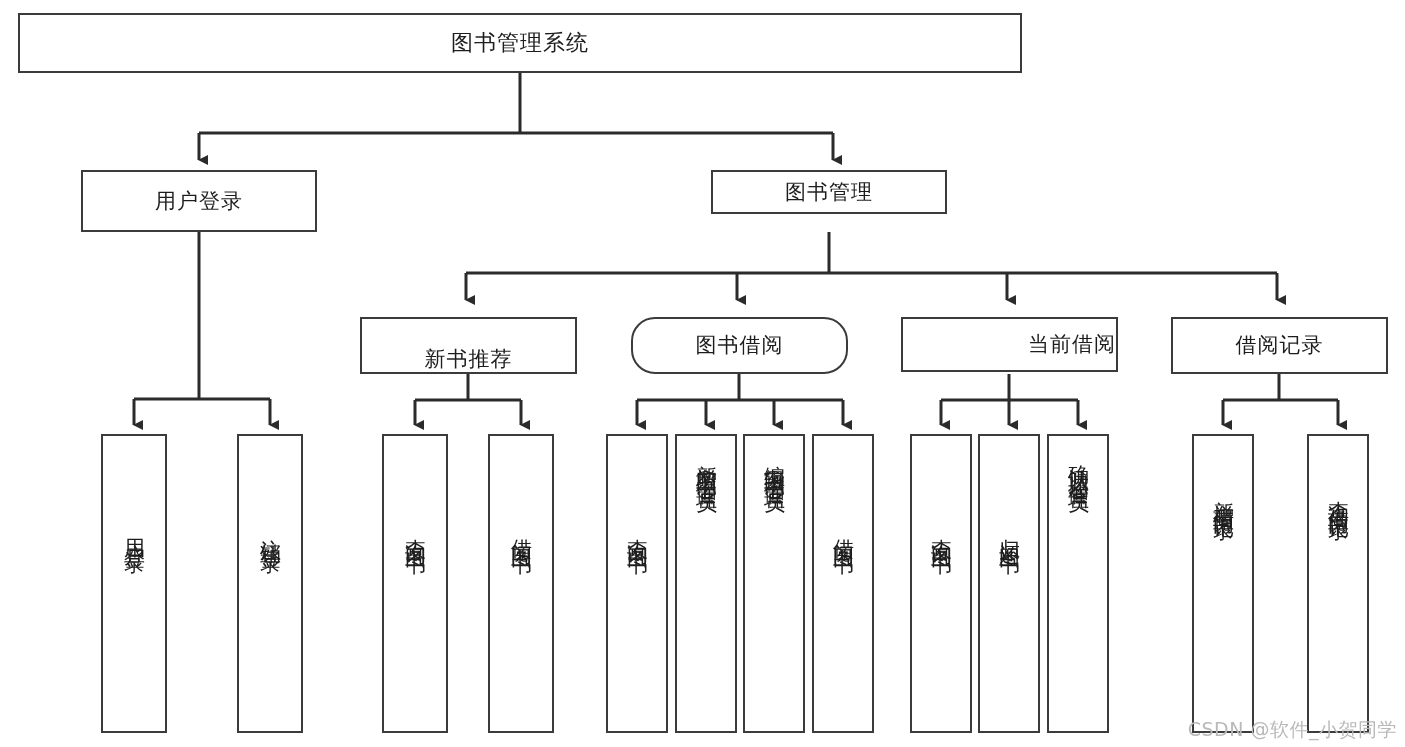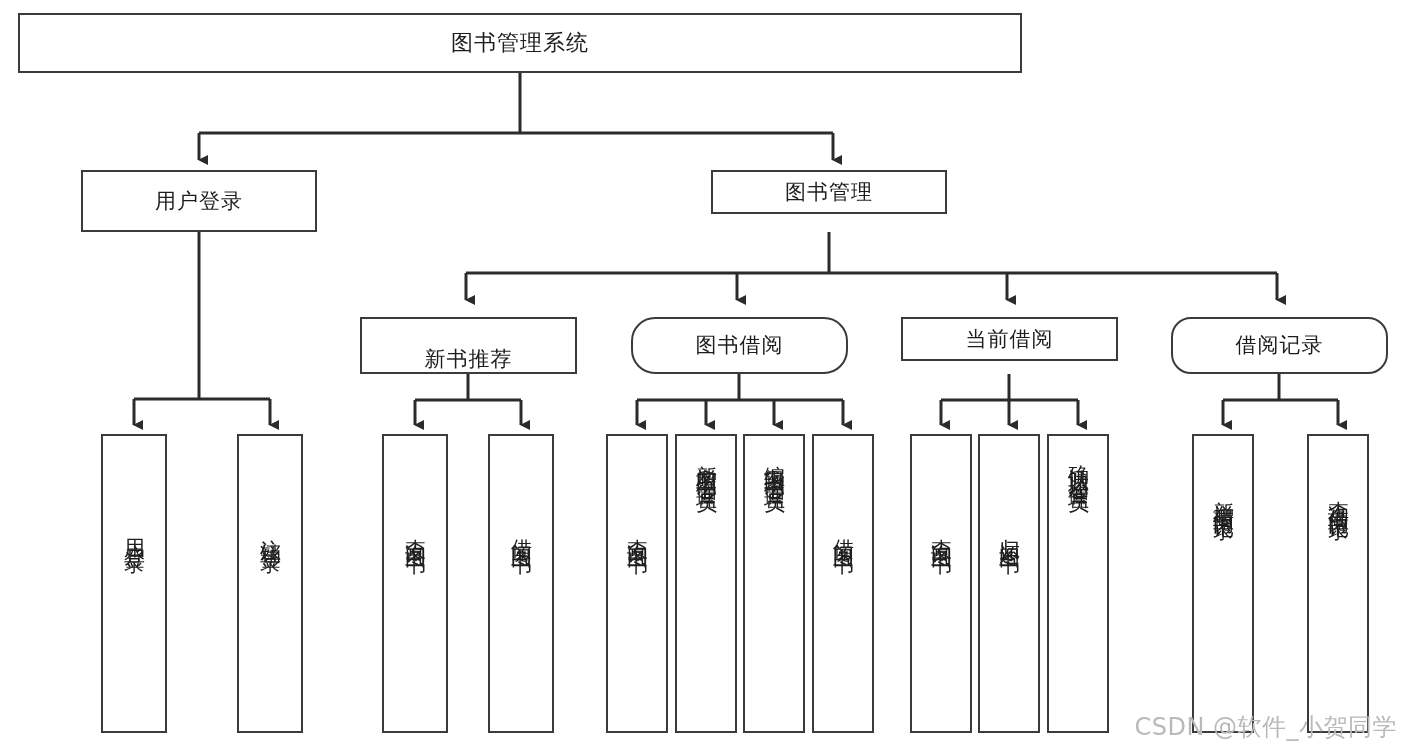--- a/index.html
+++ b/index.html
@@ -64,21 +64,21 @@
     line-height: 1;
     text-align: left;
   }
   .node.vert.tall .lbl {
     letter-spacing: 4px;
   }
   .watermark {
     position: absolute;
     right: 8px;
     bottom: 4px;
-    font-size: 24px;
+    font-size: 19px;
     color: #b9b9b9;
     letter-spacing: 0.5px;
     z-index: 5;
     white-space: nowrap;
   }
 </style>
 </head>
 <body>
 
 <div id="canvas">
@@ -146,25 +146,25 @@
   </div>
 
   <div class="node horiz" style="left:360px; top:317px; width:217px; height:57px;align-items:flex-end;">
     <span class="lbl">新书推荐</span>
   </div>
 
   <div class="node horiz" style="left:631px; top:317px; width:217px; height:57px;border-radius:24px;">
     <span class="lbl">图书借阅</span>
   </div>
 
-  <div class="node horiz" style="left:901px; top:317px; width:217px; height:44px;">
+  <div class="node horiz" style="left:901px; top:317px; width:217px; height:55px;justify-content:flex-end;">
     <span class="lbl">当前借阅</span>
   </div>
 
-  <div class="node horiz" style="left:1171px; top:317px; width:217px; height:57px;border-radius:20px;">
+  <div class="node horiz" style="left:1171px; top:317px; width:217px; height:57px;">
     <span class="lbl">借阅记录</span>
   </div>
 
   <div class="node vert" style="left:101px; top:434px; width:66px; height:299px; padding-top:86px;">
     <span class="lbl">用户登录</span>
   </div>
 
   <div class="node vert" style="left:237px; top:434px; width:66px; height:299px; padding-top:86px;">
     <span class="lbl">注销登录</span>
   </div>

